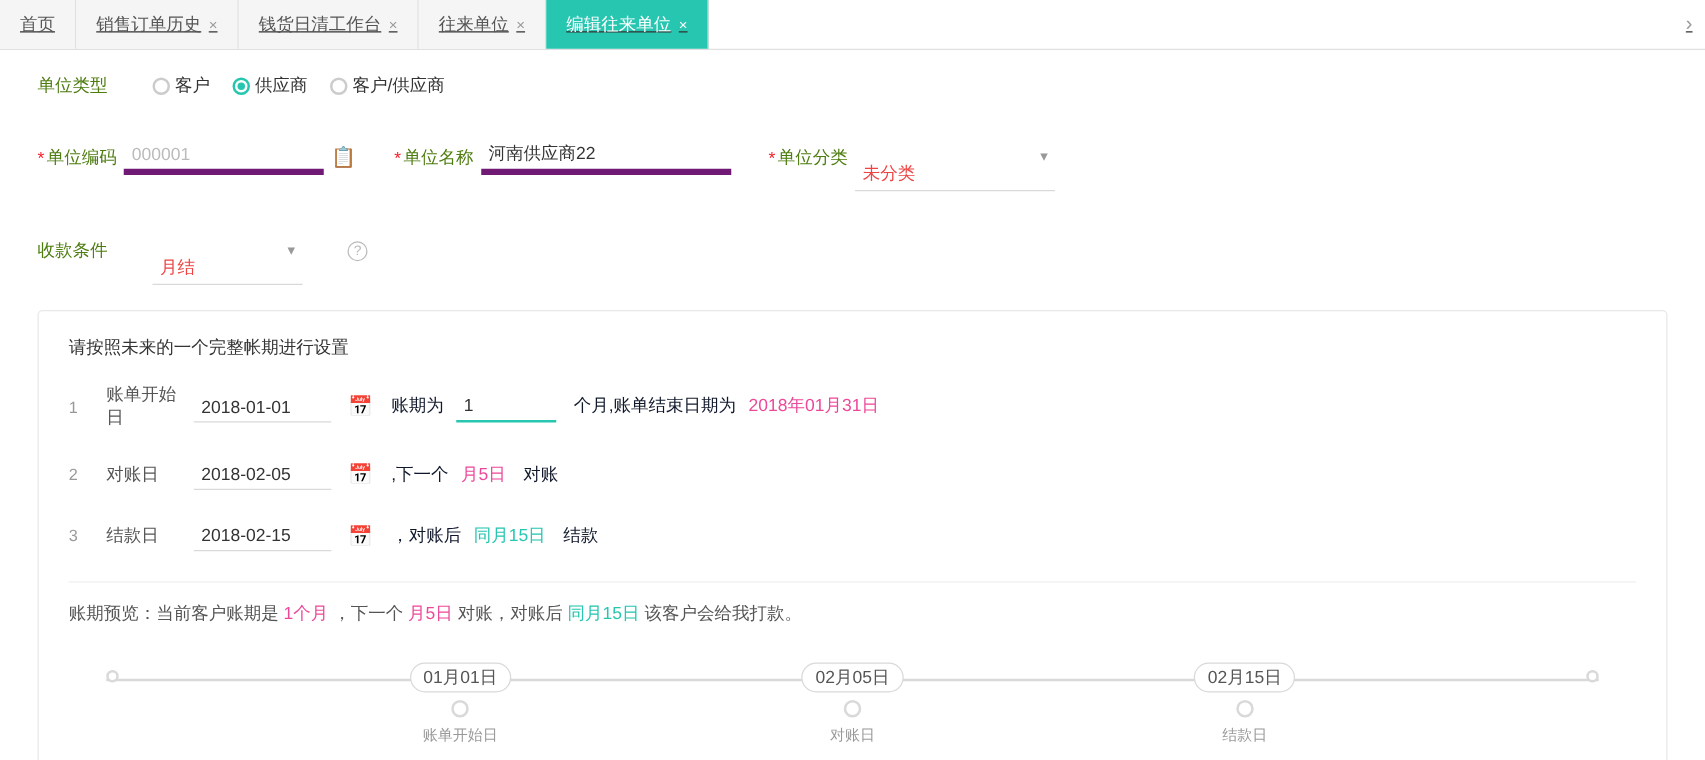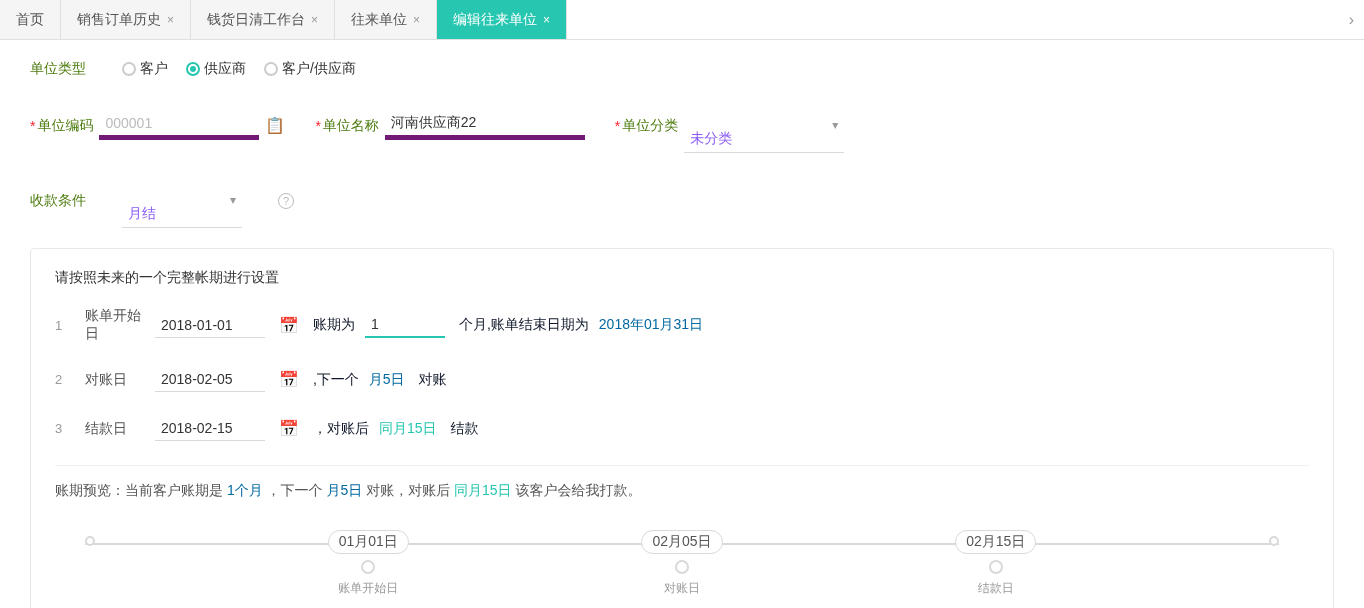--- a/index.html
+++ b/index.html
@@ -6,20 +6,21 @@
     body { font-family: "Microsoft YaHei", "PingFang SC", Arial, sans-serif; font-size: 14px; color: #333; background: #f5f5f5; }
 
     
     .tabs-bar {
       display: flex;
       align-items: center;
       background: #fff;
       border-bottom: 1px solid #e0e0e0;
       height: 40px;
       padding-left: 0;
+      text-decoration: underline;
     }
     .tab-item {
       display: flex;
       align-items: center;
       padding: 0 16px;
       height: 100%;
       font-size: 14px;
       color: #555;
       cursor: pointer;
       border-right: 1px solid #e0e0e0;
@@ -134,21 +135,21 @@
     .select-group {
       display: flex;
       align-items: center;
       border-bottom: 1px solid #d9d9d9;
       padding: 4px 6px;
       width: 160px;
       cursor: pointer;
     }
     .select-value {
       flex: 1;
-      color: #8b5cf6;
+      color: #ef4444;
       margin-top: 28px;
     }
     .select-arrow {
       color: #999;
       font-size: 12px;
     }
 
     
     .help-icon {
       display: inline-flex;
@@ -218,21 +219,21 @@
       color: #333;
       width: 80px;
       text-align: left;
     }
 
     .desc-text {
       color: #0f172a;
       margin-left: 4px;
     }
     .highlight-orange {
-      color: #0369a1;
+      color: #ec4899;
     }
     .highlight-teal {
       color: #26c6b0;
     }
 
     
     .preview-section {
       padding-top: 16px;
       border-top: 1px solid #f0f0f0;
       margin-top: 4px;

